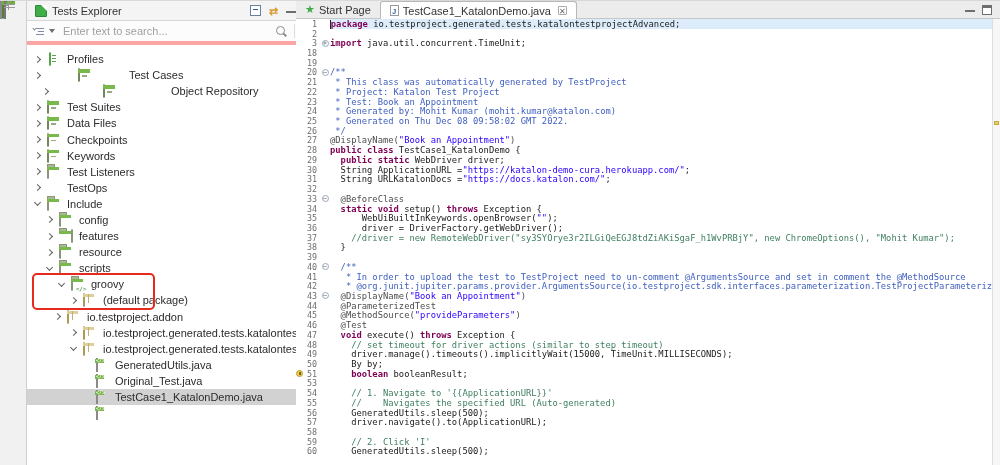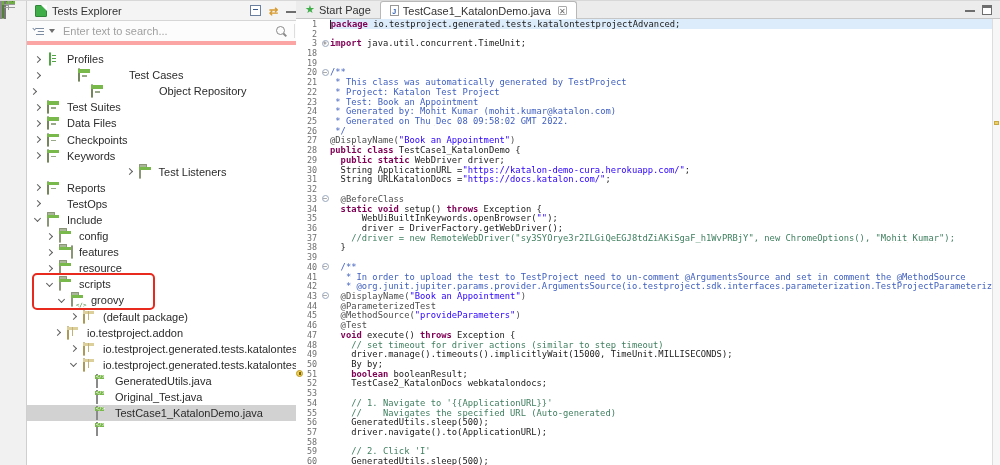--- a/index.html
+++ b/index.html
@@ -153,21 +153,21 @@
     <span class="trow" style="padding-left: 8px;">
           <span class="chev r"></span>
           <span class="tic"><span class="i-prof"></span></span>
           <span>Profiles</span>
         </span>
         <span class="trow" style="padding-left: 8px; gap: 31px;">
           <span class="chev r"></span>
           <span class="tic"><span class="i-drawer"></span></span>
           <span>Test Cases</span>
         </span>
-        <span class="trow" style="padding-left: 4px; gap: 48px;">
+        <span class="trow" style="padding-left: 16px; gap: 48px;">
           <span class="chev r"></span>
           <span class="tic"><span class="i-drawer"></span></span>
           <span>Object Repository</span>
         </span>
         <span class="trow" style="padding-left: 8px;">
           <span class="chev r"></span>
           <span class="tic"><span class="i-drawer"></span></span>
           <span>Test Suites</span>
         </span>
         <span class="trow" style="padding-left: 8px;">
@@ -178,29 +178,24 @@
         <span class="trow" style="padding-left: 8px;">
           <span class="chev r"></span>
           <span class="tic"><span class="i-drawer"></span></span>
           <span>Checkpoints</span>
         </span>
         <span class="trow" style="padding-left: 8px;">
           <span class="chev r"></span>
           <span class="tic"><span class="i-drawer"></span></span>
           <span>Keywords</span>
         </span>
-        <span class="trow" style="padding-left: 8px; justify-content: center;">
+        <span class="trow" style="padding-left: 8px;">
           <span class="chev r"></span>
           <span class="tic"><span class="i-folder"></span></span>
           <span>Test Listeners</span>
-        </span>
-        <span class="trow" style="padding-left: 8px;">
-          <span class="chev r"></span>
-          <span class="tic"><span class="i-drawer"></span></span>
-          <span>Reports</span>
         </span>
         <span class="trow" style="padding-left: 8px;">
           <span class="chev r"></span>
           <span class="tic"><span class="i-testops"></span></span>
           <span>TestOps</span>
         </span>
         <span class="trow" style="padding-left: 8px;">
           <span class="chev d"></span>
           <span class="tic"><span class="i-folder"></span></span>
           <span>Include</span>
@@ -520,26 +515,20 @@
         <span class="crow">
           <span class="cmark">
             <span class="warn-ic"></span>
           </span>
           <span class="cnum">51</span>
           <span class="cfold"></span>
           <span class="ccode"><span class="d">    </span><span class="k">boolean</span><span class="d"> </span><span class="d uw">booleanResult</span><span class="d">;</span></span>
         </span>
         <span class="crow">
           <span class="cmark"></span>
-          <span class="cnum">52</span>
-          <span class="cfold"></span>
-          <span class="ccode"><span class="d">    TestCase2_KatalonDocs webkatalondocs;</span></span>
-        </span>
-        <span class="crow">
-          <span class="cmark"></span>
           <span class="cnum">53</span>
           <span class="cfold"></span>
           <span class="ccode"></span>
         </span>
         <span class="crow">
           <span class="cmark"></span>
           <span class="cnum">54</span>
           <span class="cfold"></span>
           <span class="ccode"><span class="d">    </span><span class="c">// 1. Navigate to '{{ApplicationURL}}'</span></span>
         </span>

